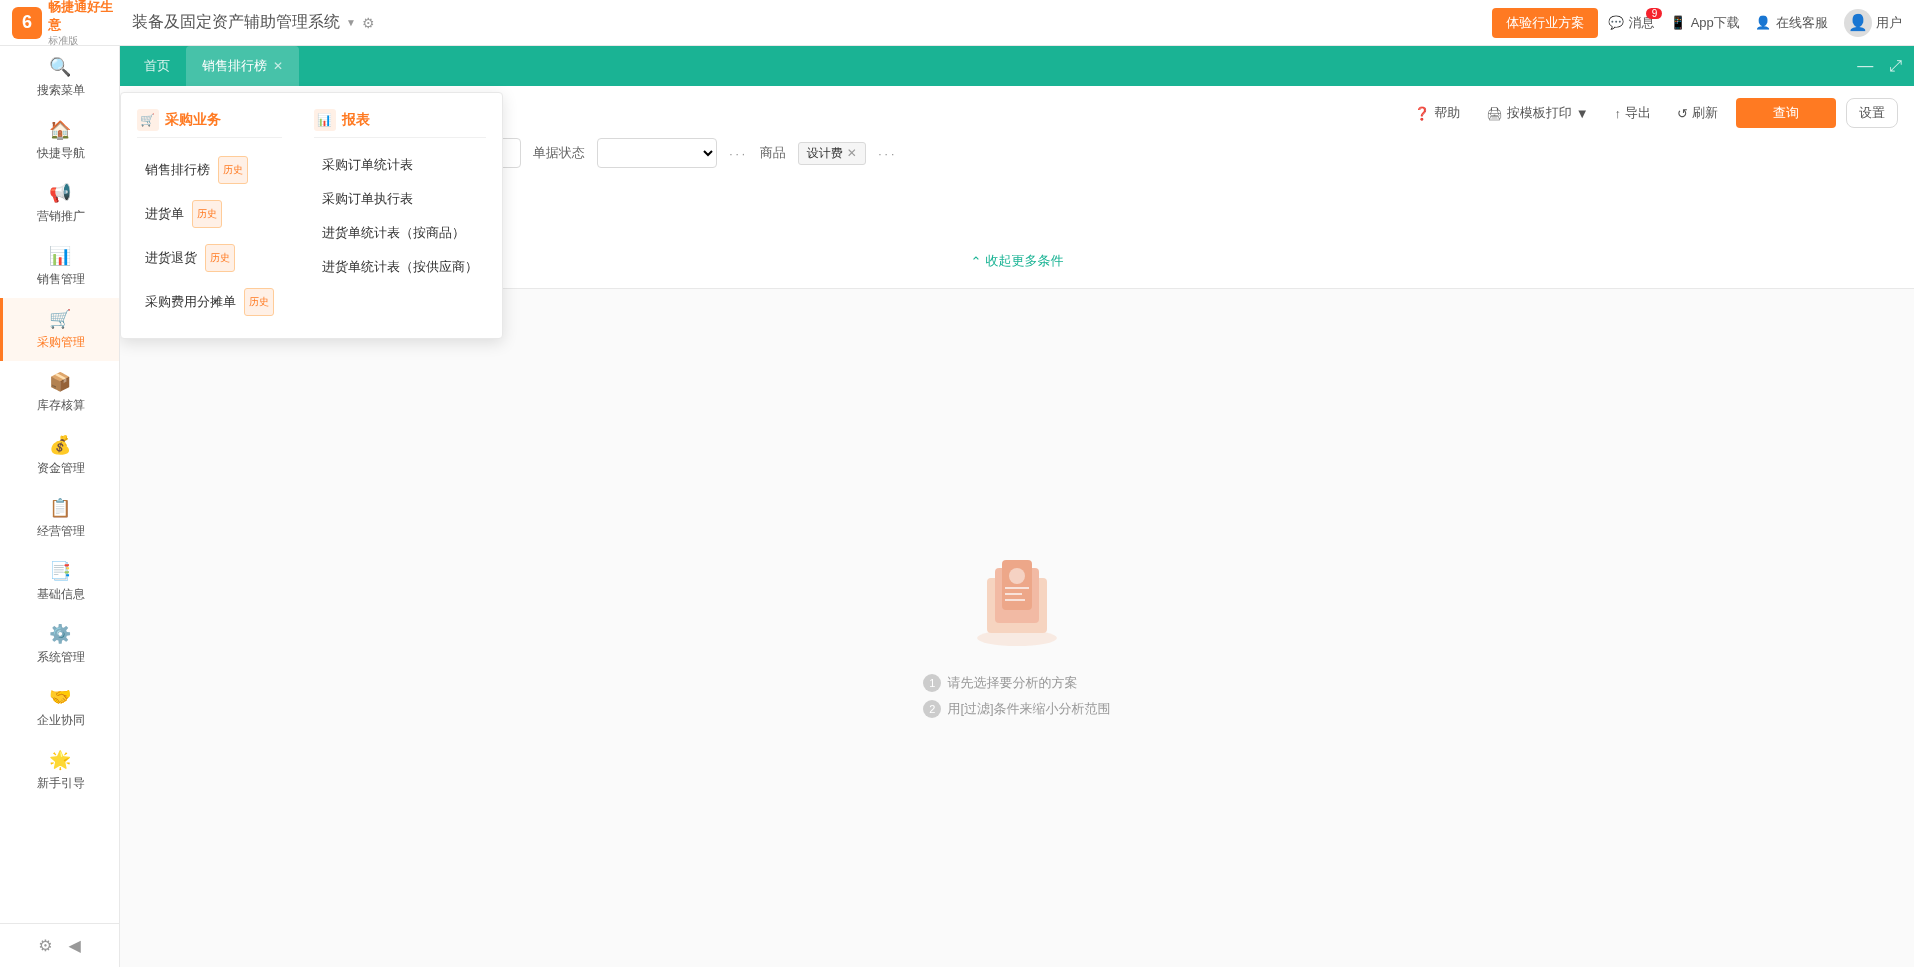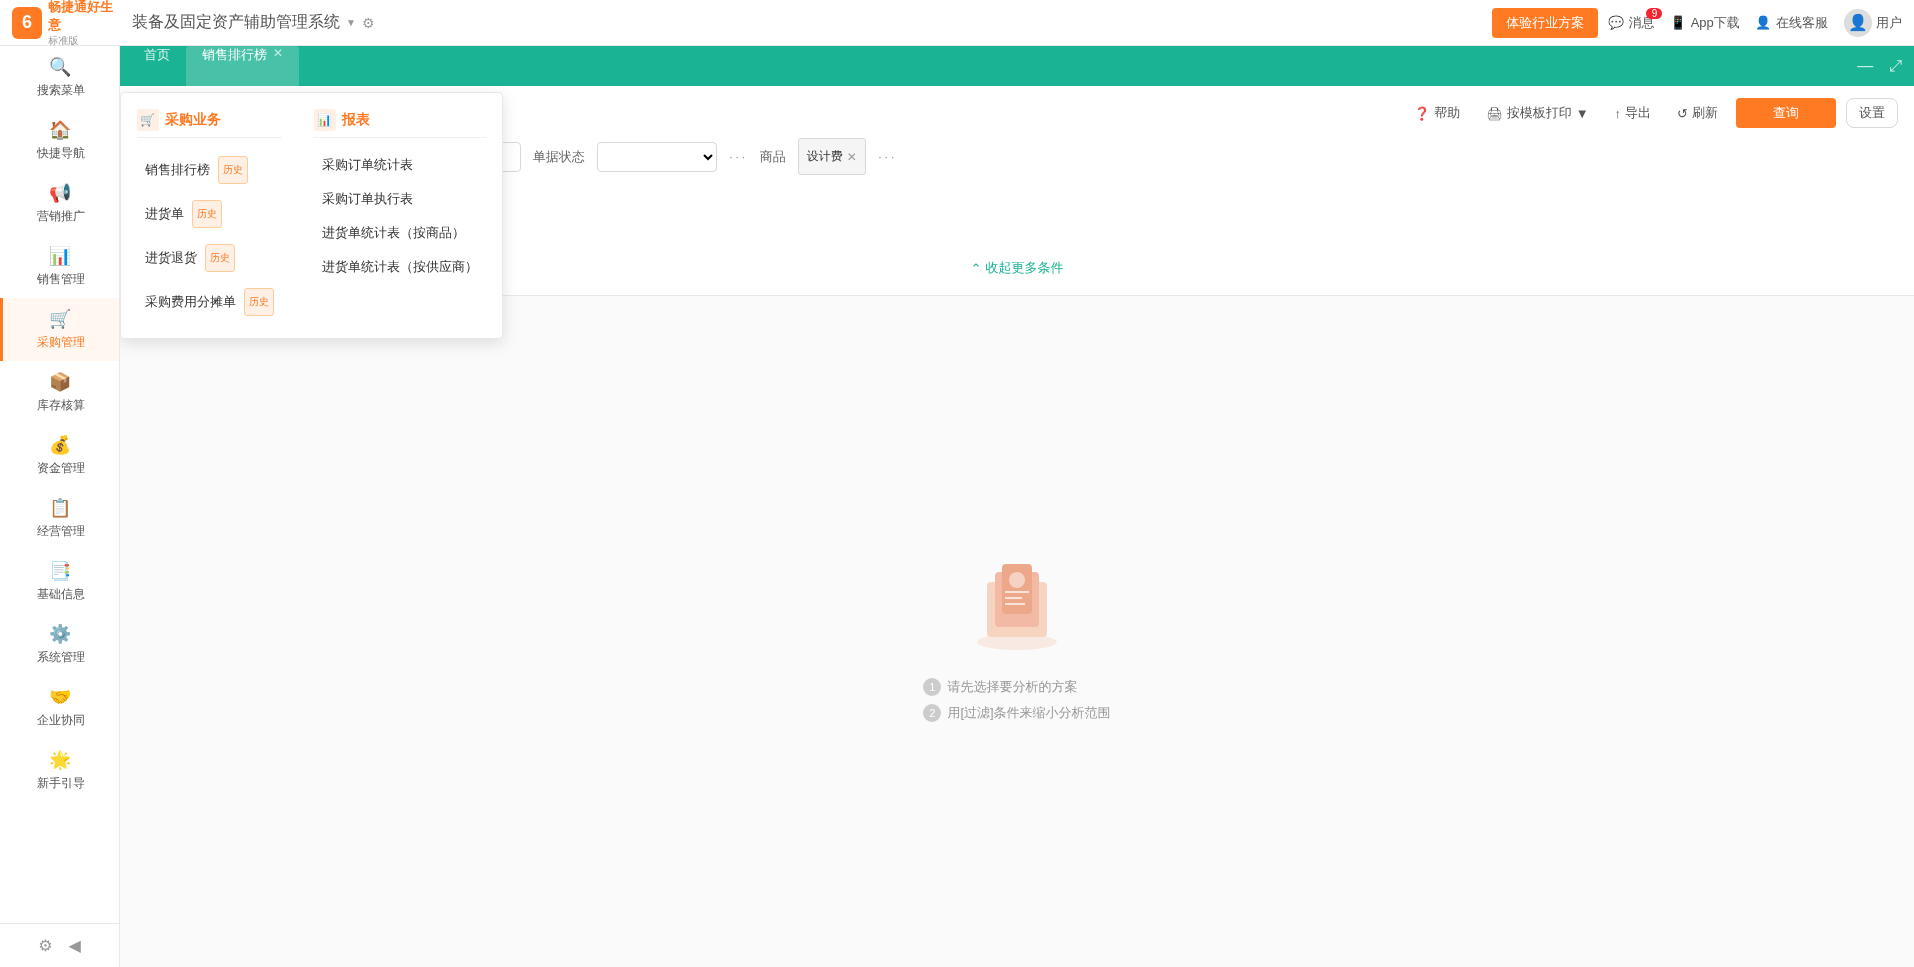--- a/index.html
+++ b/index.html
@@ -168,20 +168,21 @@
       display: flex;
       align-items: center;
       flex-shrink: 0;
       height: 40px;
       padding: 0 8px;
     }
     .tab-item {
       padding: 0 16px;
       height: 40px;
       display: flex;
+      align-items: center;
       cursor: pointer;
       color: rgba(255,255,255,0.85);
       font-size: 13px;
       gap: 6px;
     }
     .tab-item.active {
       background: rgba(255,255,255,0.2);
       color: white;
       border-radius: 4px 4px 0 0;
     }
@@ -289,21 +290,21 @@
       cursor: pointer;
       font-size: 13px;
       background: white;
       color: #555;
       font-family: Liberation Serif, serif;
     }
     .tag {
       background: #f5f5f5;
       border: 1px solid #d9d9d9;
       border-radius: 3px;
-      padding: 9px 8px;
+      padding: 2px 8px;
       font-size: 12px;
       display: flex;
       align-items: center;
       gap: 4px;
     }
     .tag-close { cursor: pointer; color: #999; }
     .more-dots { color: #999; cursor: pointer; letter-spacing: 2px; }
     .collapse-btn {
       display: flex;
       align-items: center;

